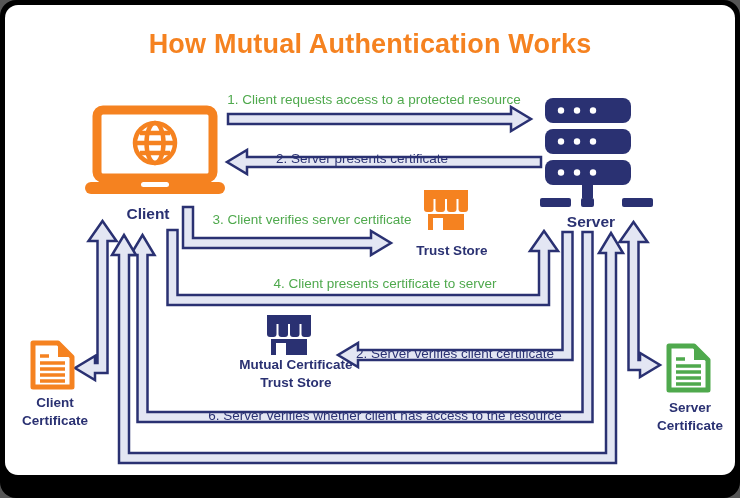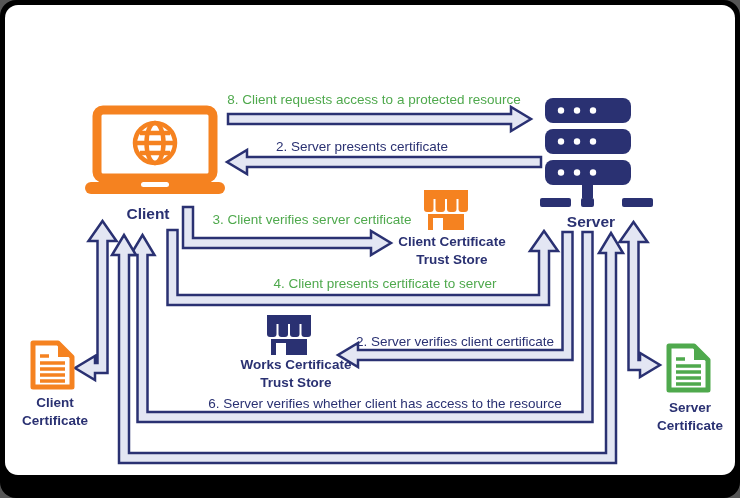--- a/index.html
+++ b/index.html
@@ -14,21 +14,21 @@
   .arrow-layer{position:absolute;left:0;top:0;}
   .title{
     position:absolute;left:370px;top:44px;transform:translate(-50%,-50%);
     font-size:27px;font-weight:bold;color:var(--orange);white-space:nowrap;letter-spacing:.2px;
   }
   .lbl{
     position:absolute;transform:translate(-50%,-50%);
     font-size:13.5px;white-space:nowrap;
   }
   .green{color:var(--green);}
-  .navy{color:var(--navy);}
+  .navy{color:var(--navy);margin-top:12px;}
   .node-lbl{font-size:15.5px;font-weight:bold;color:var(--navy);}
   .multi{text-align:center;font-size:13.5px;font-weight:bold;color:var(--navy);line-height:18px;}
   .multi .line{display:block;}
   .arrow{fill:var(--arrow_fill);stroke:var(--navy);stroke-width:2.5;stroke-linejoin:miter;}
 </style>
 </head>
 <body>
 
 <div class="frame">
   <div class="canvas"></div>
@@ -117,37 +117,37 @@
       <g stroke="var(--green)" stroke-width="3.5">
         <line x1="10" y1="16" x2="19" y2="16"></line>
         <line x1="10" y1="23" x2="35" y2="23"></line>
         <line x1="10" y1="29" x2="35" y2="29"></line>
         <line x1="10" y1="35" x2="35" y2="35"></line>
         <line x1="10" y1="41" x2="35" y2="41"></line>
       </g>
     </g>
   </svg>
 
+  <div class="title">How Mutual Authentication Works</div>
 
-  <div class="lbl green" style="left:374px;top:99px">8. Client requests access to a protected resource</div>
+  <div class="lbl green" style="left:374px;top:99px">1. Client requests access to a protected resource</div>
   <div class="lbl navy" style="left:362px;top:146px">2. Server presents certificate</div>
   <div class="lbl green" style="left:312px;top:219px">3. Client verifies server certificate</div>
   <div class="lbl green" style="left:385px;top:283px">4. Client presents certificate to server</div>
   <div class="lbl navy" style="left:455px;top:341px">2. Server verifies client certificate</div>
   <div class="lbl navy" style="left:385px;top:403px">6. Server verifies whether client has access to the resource</div>
 
   <div class="lbl node-lbl" style="left:148px;top:214px">Client</div>
   <div class="lbl node-lbl" style="left:591px;top:222px">Server</div>
 
   <div class="lbl multi" style="left:452px;top:251px">
-    <span class="line">Client Certificate</span>
     <span class="line">Trust Store</span>
   </div>
   <div class="lbl multi" style="left:296px;top:374px">
-    <span class="line">Works Certificate</span>
+    <span class="line">Mutual Certificate</span>
     <span class="line">Trust Store</span>
   </div>
   <div class="lbl multi" style="left:55px;top:412px">
     <span class="line">Client</span>
     <span class="line">Certificate</span>
   </div>
   <div class="lbl multi" style="left:690px;top:417px">
     <span class="line">Server</span>
     <span class="line">Certificate</span>
   </div>

